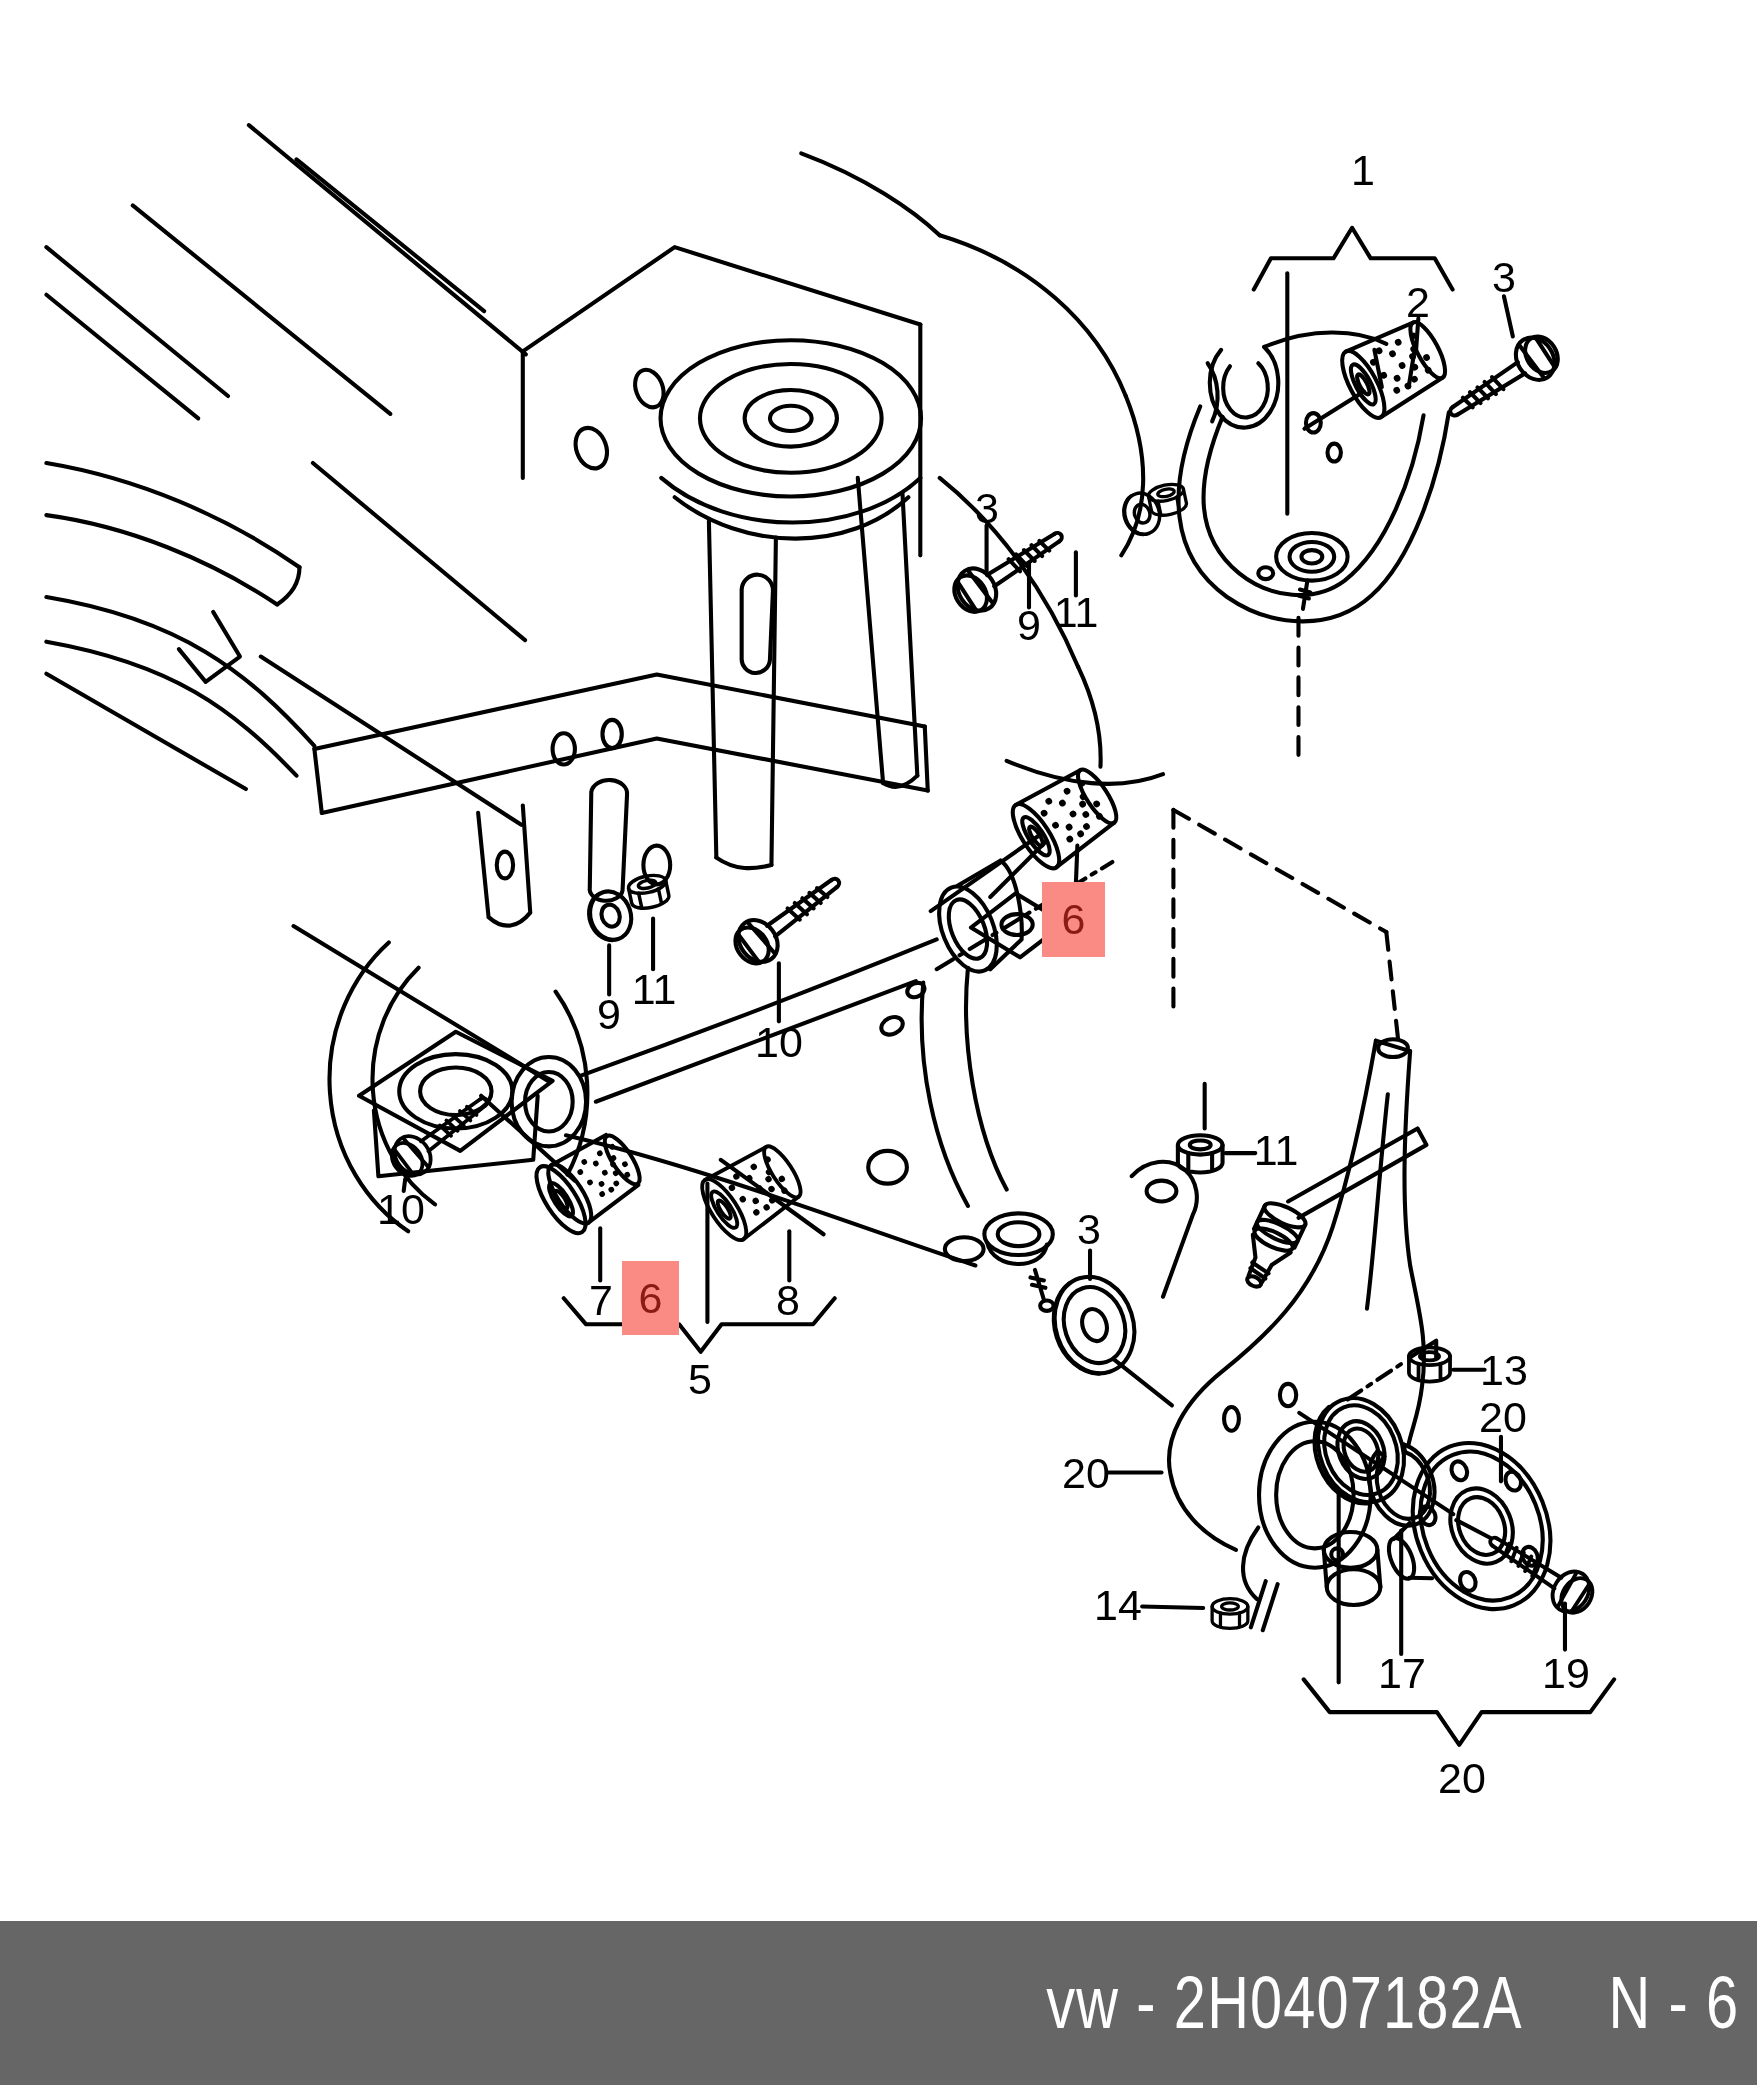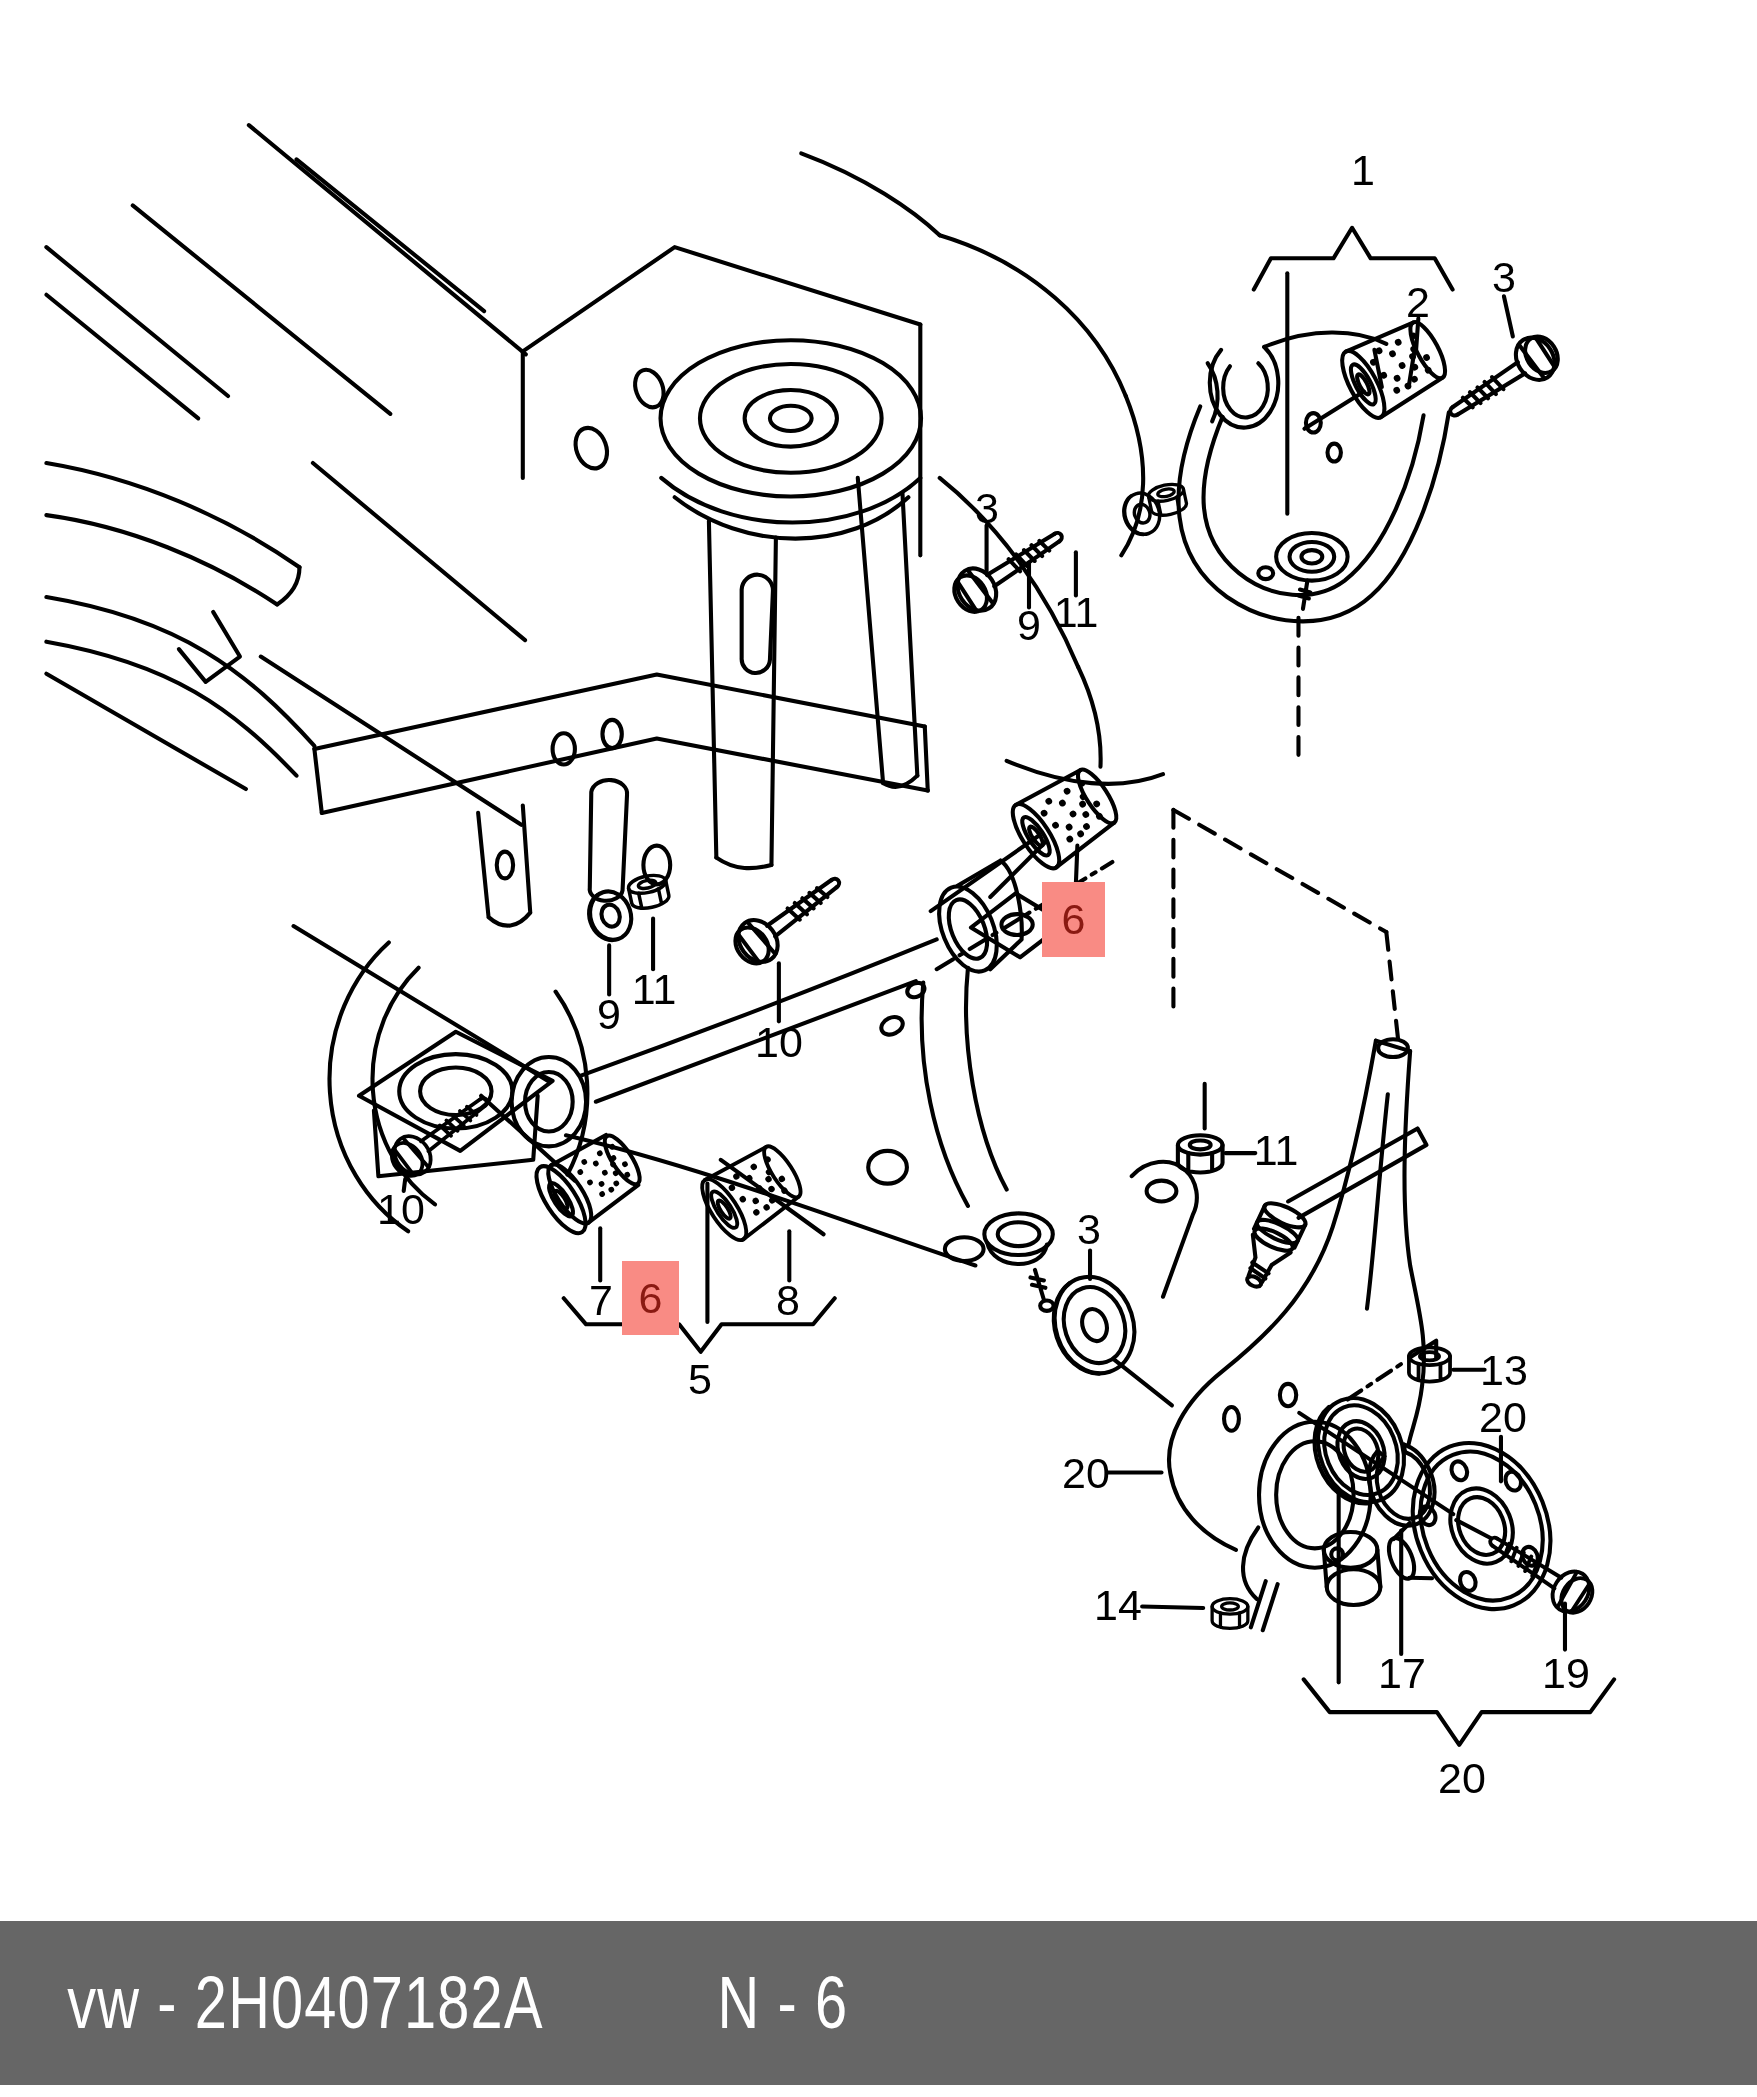--- a/index.html
+++ b/index.html
@@ -5,21 +5,21 @@
   html,body{margin:0;padding:0;background:#fff;}
   #page{position:relative;width:1758px;height:2097px;background:#fff;overflow:hidden;
         font-family:"Liberation Sans",sans-serif;}
   #art{position:absolute;left:0;top:0;width:1758px;height:2097px;}
   #art path,#art ellipse,#art circle,#art line,#art polyline{vector-effect:none;}
   .c{position:absolute;transform:translate(-50%,-50%);font-size:43px;line-height:1;
      color:#000;white-space:nowrap;text-align:center;}
   .hl-box{position:absolute;display:flex;align-items:center;justify-content:center;
           font-size:43px;line-height:1;}
   #footer{position:absolute;left:0;top:1921px;width:1758px;height:164px;
-          display:flex;align-items:center;justify-content:flex-start;gap:88px;}
+          display:flex;align-items:center;justify-content:flex-end;}
   #footer span{display:inline-block;transform:scaleX(0.78);font-size:74px;
                letter-spacing:1.5px;line-height:1;}
 </style>
 </head>
 <body>
 
 <div id="page">
 
   <svg id="art" viewBox="0 0 2361 2817" fill="none" stroke="#000" stroke-width="5.5" stroke-linecap="round" stroke-linejoin="round">
     <defs>

